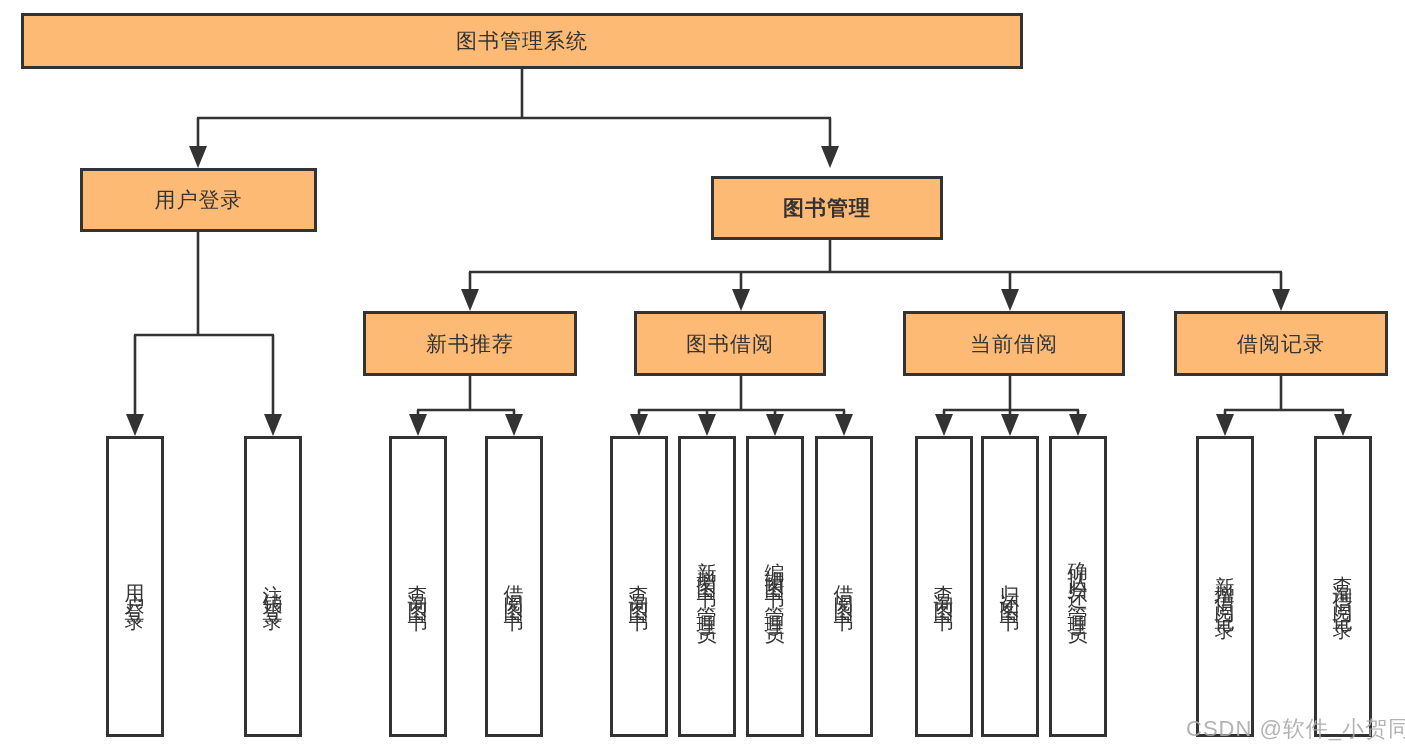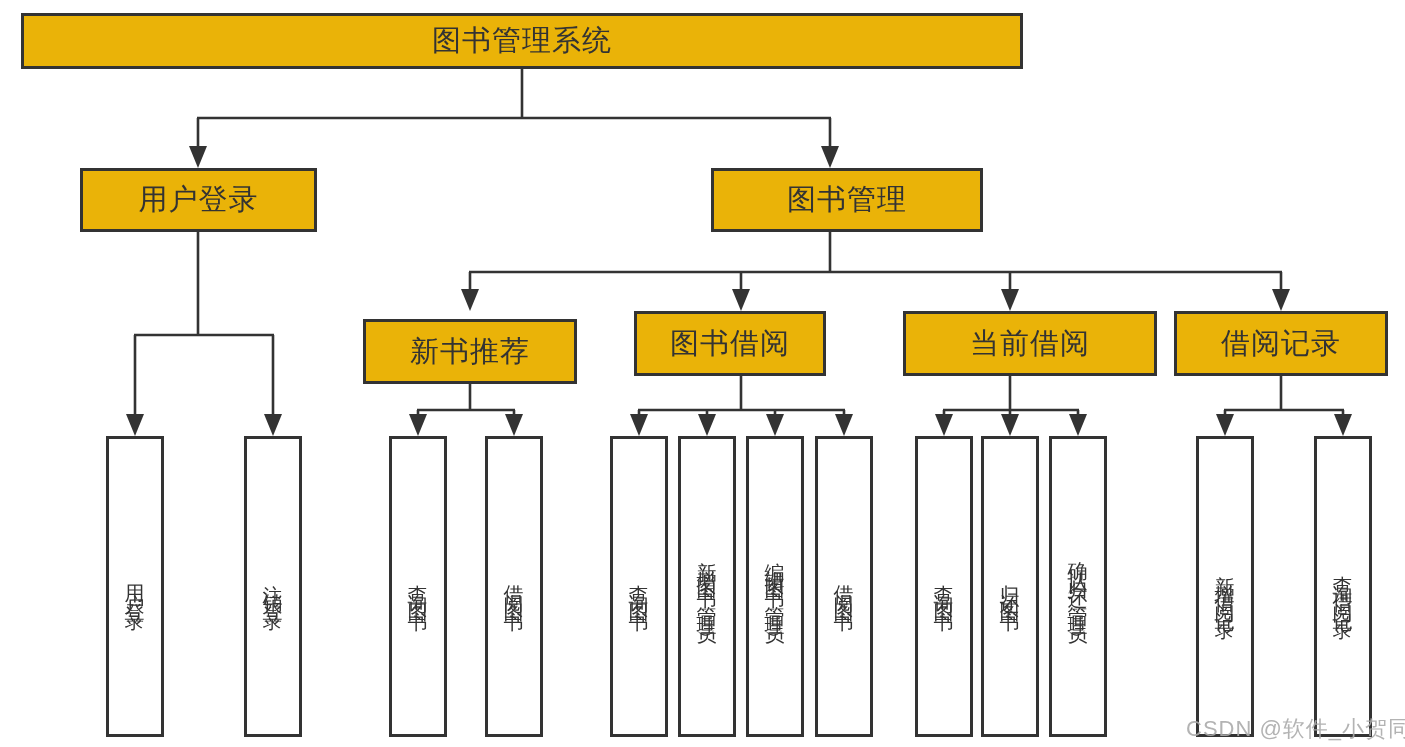--- a/index.html
+++ b/index.html
@@ -16,23 +16,23 @@
     width:1405px;height:747px;
     background:var(--bg);
     overflow:hidden;
   }
   svg.connectors{position:absolute;left:0;top:0;width:1405px;height:747px;}
   .ln{fill:none;stroke:var(--line);stroke-width:2.6;}
   .ah{fill:var(--line);stroke:none;}
   .hbox{
     position:absolute;
     border:3px solid var(--line);
-    background:#eab308;
+    background:#fdba74;
     display:flex;align-items:center;justify-content:center;
-    font-size:29px;color:var(--text);
+    font-size:21px;color:var(--text);
     letter-spacing:1px;
     white-space:nowrap;
   }
   .vbox{
     position:absolute;
     border:3px solid var(--line);
     background:#fff;
     display:flex;align-items:center;justify-content:center;
     writing-mode:vertical-lr;
     text-orientation:mixed;
@@ -88,25 +88,25 @@
     <polygon class="ah" points="1078,436 1069,414 1087,414"></polygon>
 
     <path class="ln" d="M1281 376 V410 M1224 410 H1344 M1225 410 V419 M1343 410 V419"></path>
     <polygon class="ah" points="1225,436 1216,414 1234,414"></polygon>
     <polygon class="ah" points="1343,436 1334,414 1352,414"></polygon>
   </svg>
 
   <div class="hbox" style="left:21px;top:13px;width:1002px;height:56px;">图书管理系统</div>
 
   <div class="hbox" style="left:80px;top:168px;width:237px;height:64px;">用户登录</div>
-  <div class="hbox" style="left:711px;top:168px;width:272px;height:64px;">图书管理</div>
+  <div class="hbox" style="left:711px;top:176px;width:232px;height:64px;font-weight:bold;">图书管理</div>
 
-  <div class="hbox" style="left:363px;top:311px;width:214px;height:65px;margin-top:8px;">新书推荐</div>
+  <div class="hbox" style="left:363px;top:311px;width:214px;height:65px;">新书推荐</div>
   <div class="hbox" style="left:634px;top:311px;width:192px;height:65px;">图书借阅</div>
-  <div class="hbox" style="left:903px;top:311px;width:254px;height:65px;">当前借阅</div>
+  <div class="hbox" style="left:903px;top:311px;width:222px;height:65px;">当前借阅</div>
   <div class="hbox" style="left:1174px;top:311px;width:214px;height:65px;text-align:center;">借阅记录</div>
 
   <div class="vbox" style="left:106px;top:436px;width:58px;height:301px;">用户登录</div>
   <div class="vbox" style="left:244px;top:436px;width:58px;height:301px;">注销登录</div>
 
   <div class="vbox" style="left:389px;top:436px;width:58px;height:301px;">查询图书</div>
   <div class="vbox" style="left:485px;top:436px;width:58px;height:301px;">借阅图书</div>
 
   <div class="vbox" style="left:610px;top:436px;width:58px;height:301px;">查询图书</div>
   <div class="vbox" style="left:678px;top:436px;width:58px;height:301px;">新增图书（管理员）</div>

